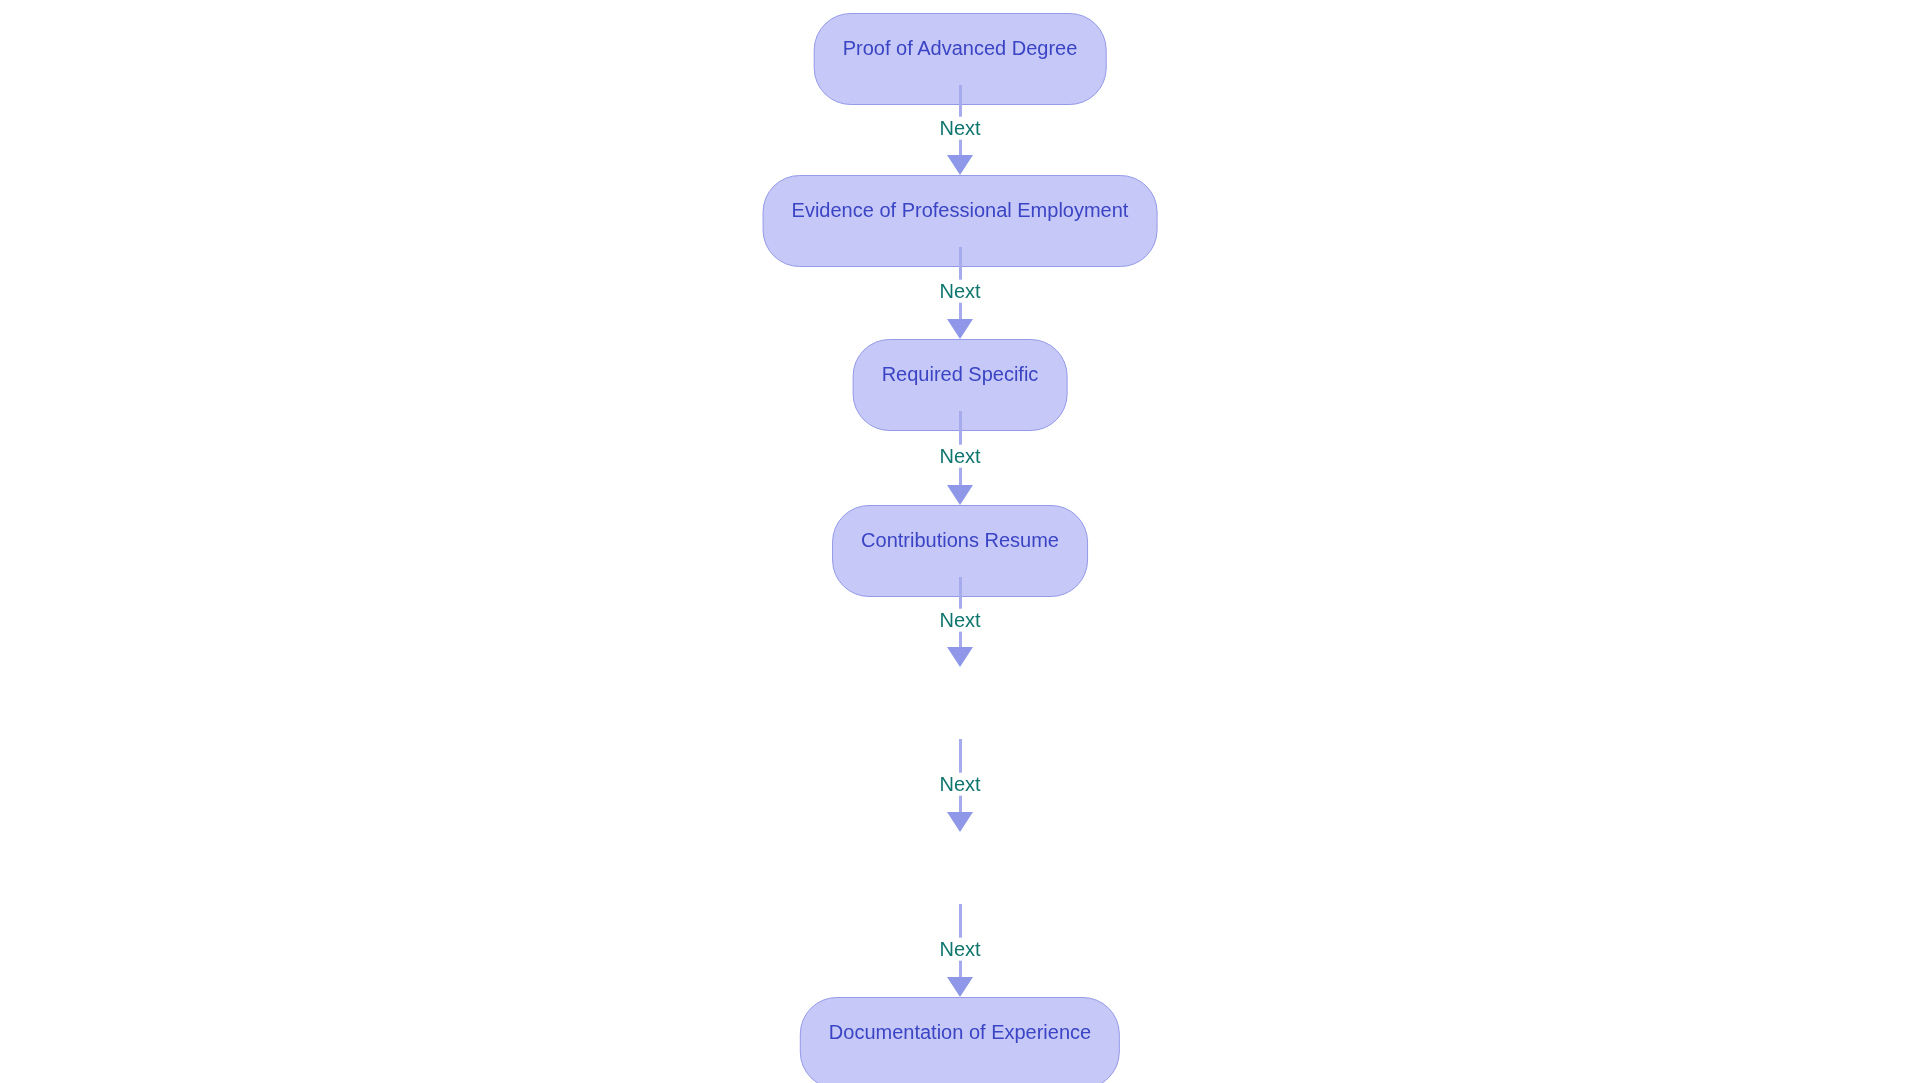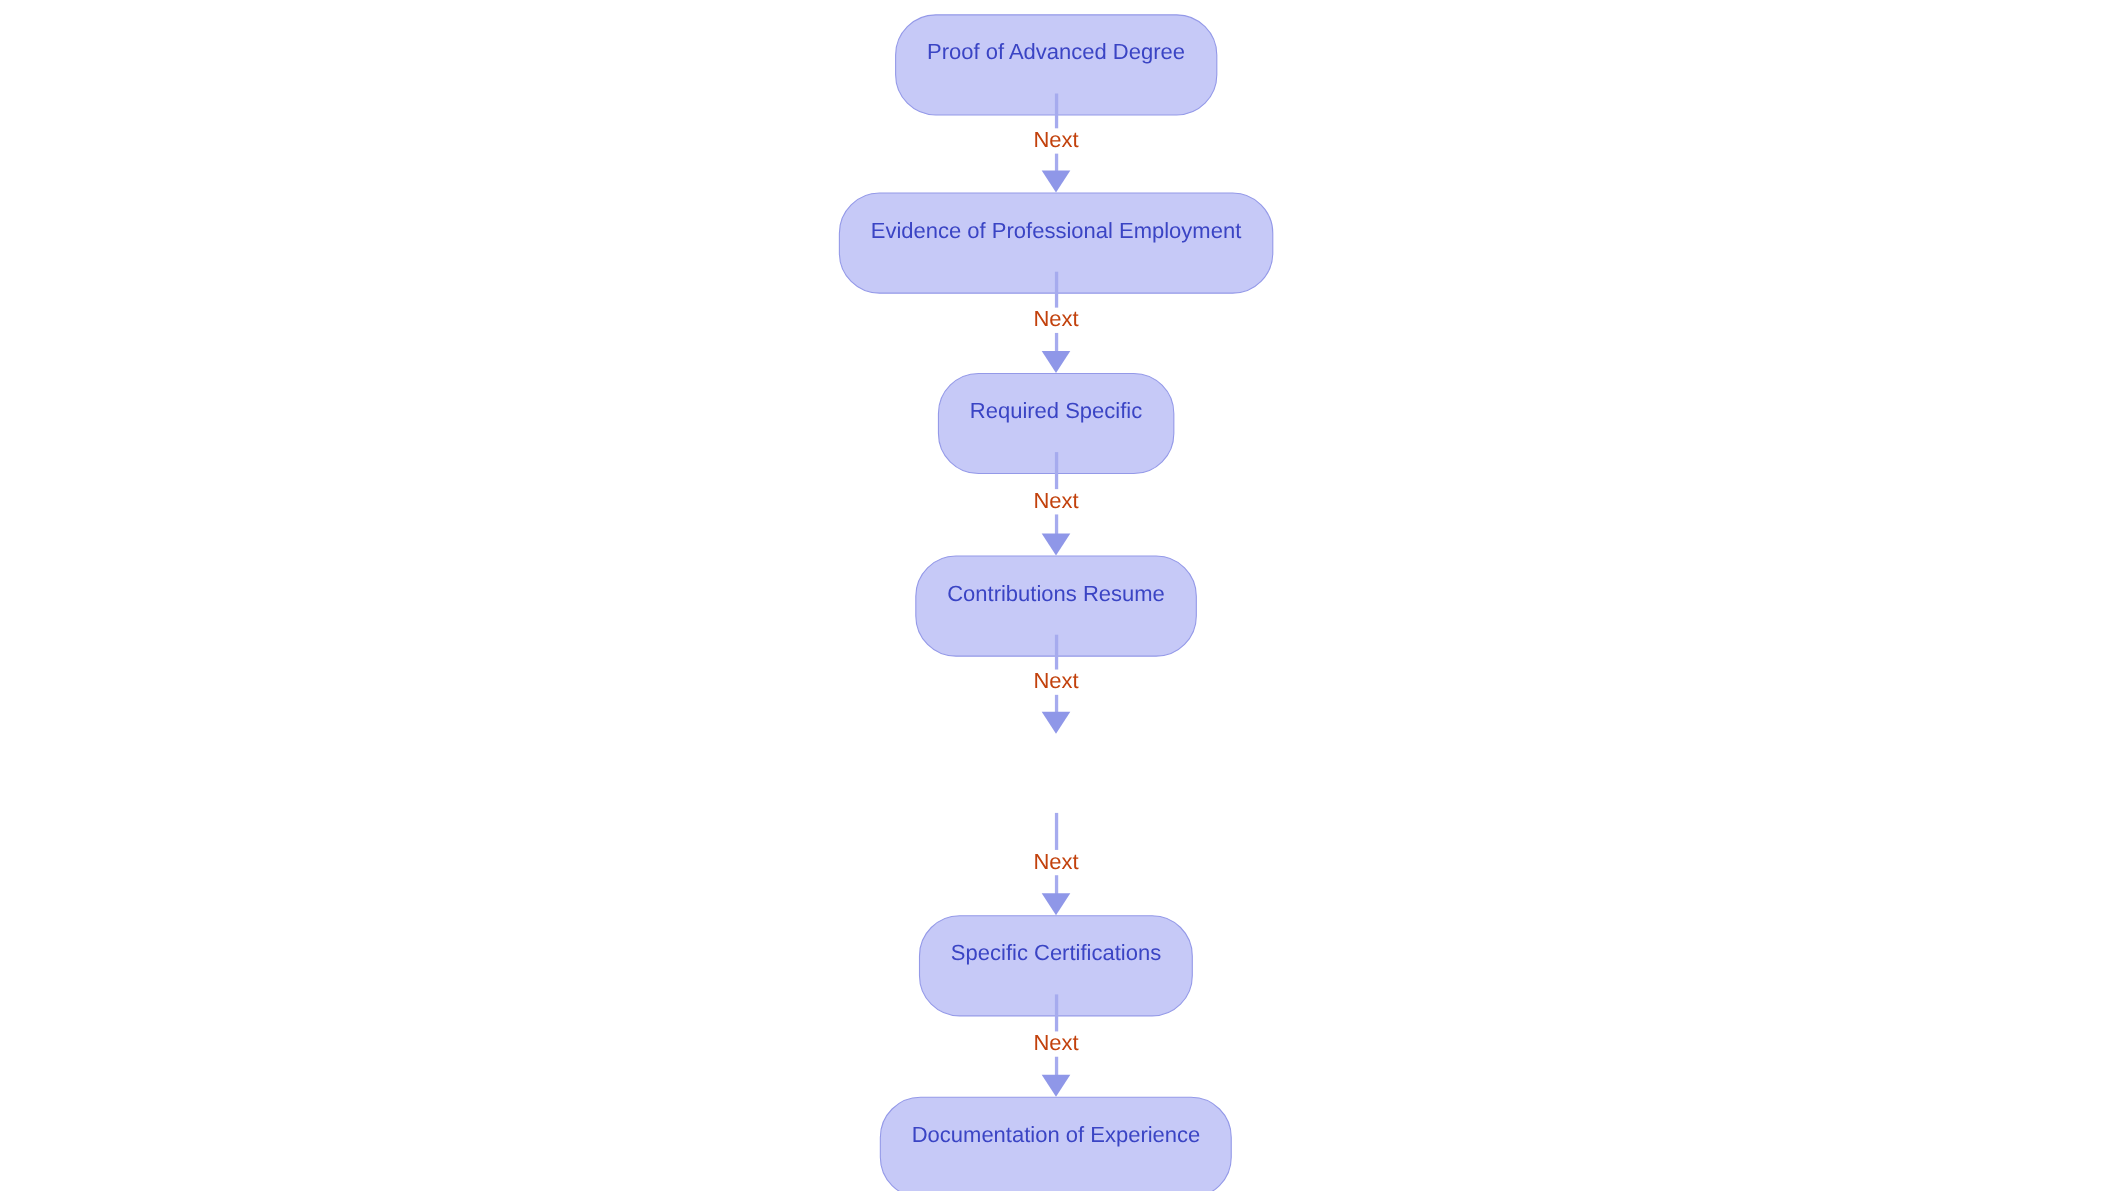--- a/index.html
+++ b/index.html
@@ -57,35 +57,34 @@
     border-right: 13px solid transparent;
     border-top: 20px solid #8f97e8;
   }
   .edge-label {
     position: absolute;
     left: 50%;
     top: 50%;
     transform: translate(-50%, -58%);
     background: #ffffff;
     padding: 0 3px;
-    color: #c2410c;
+    color: #0f766e;
     font-size: 20px;
     white-space: nowrap;
   }
 </style>
 </head>
 <body>
 
 <div class="canvas">
 
   <div class="node" style="top:13px">Proof of Advanced Degree</div>
   <div class="node" style="top:175px">Evidence of Professional Employment</div>
   <div class="node" style="top:339px">Required Specific</div>
   <div class="node" style="top:505px">Contributions Resume</div>
-  <div class="node" style="top:832px">Specific Certifications</div>
   <div class="node" style="top:997px">Documentation of Experience</div>
 
   <div class="edge" style="top:85px;height:90px">
     <div class="edge-line"></div>
     <div class="arrowhead"></div>
     <div class="edge-label">Next</div>
   </div>
 
   <div class="edge" style="top:247px;height:92px">
     <div class="edge-line"></div>

